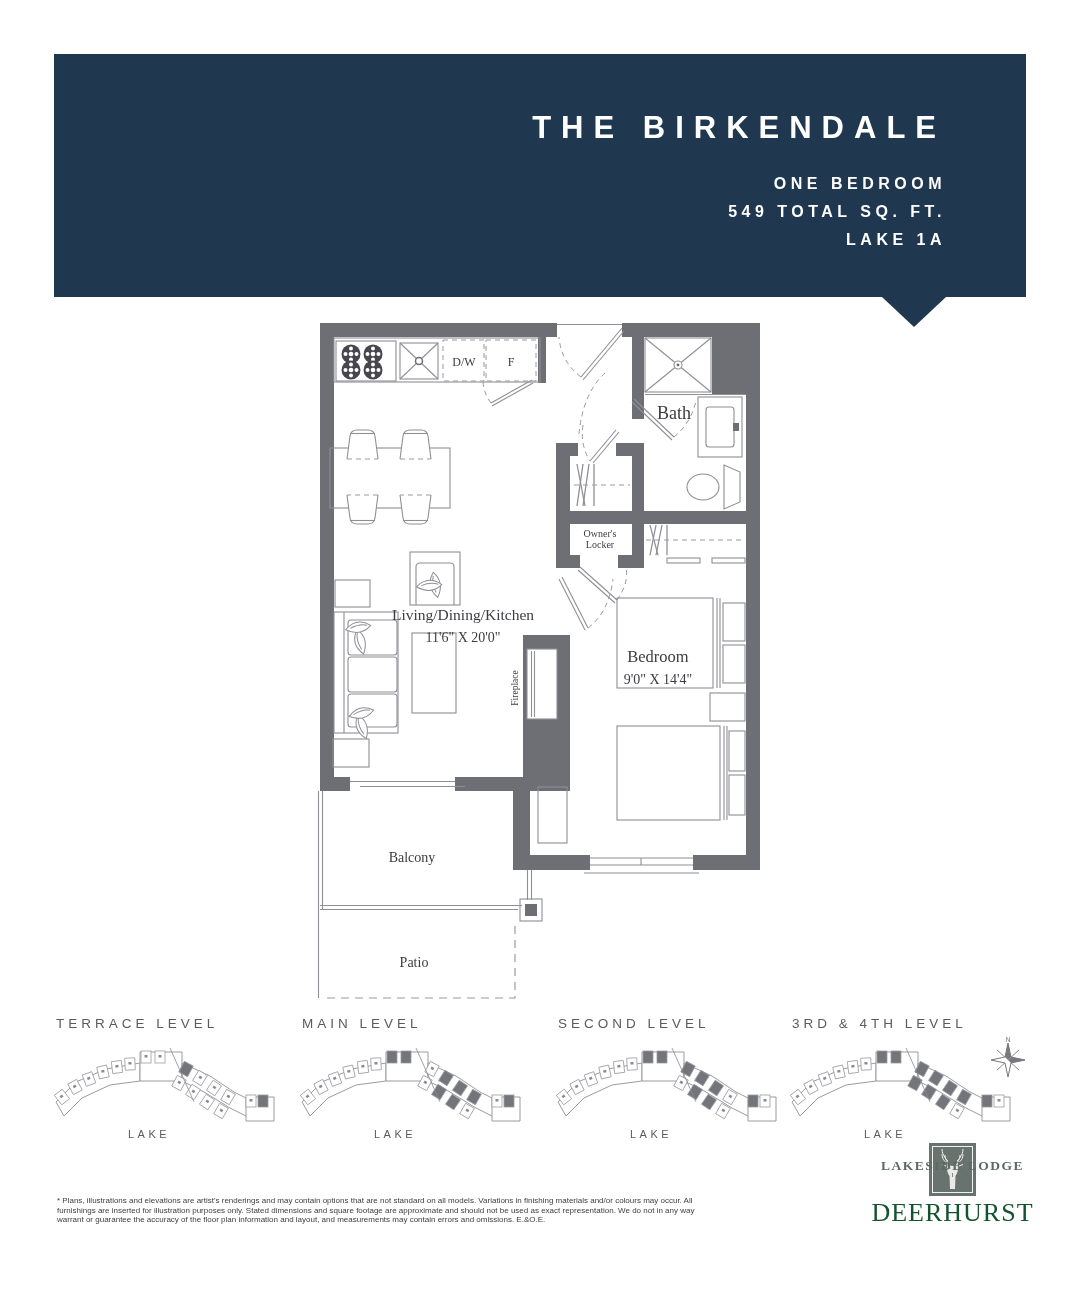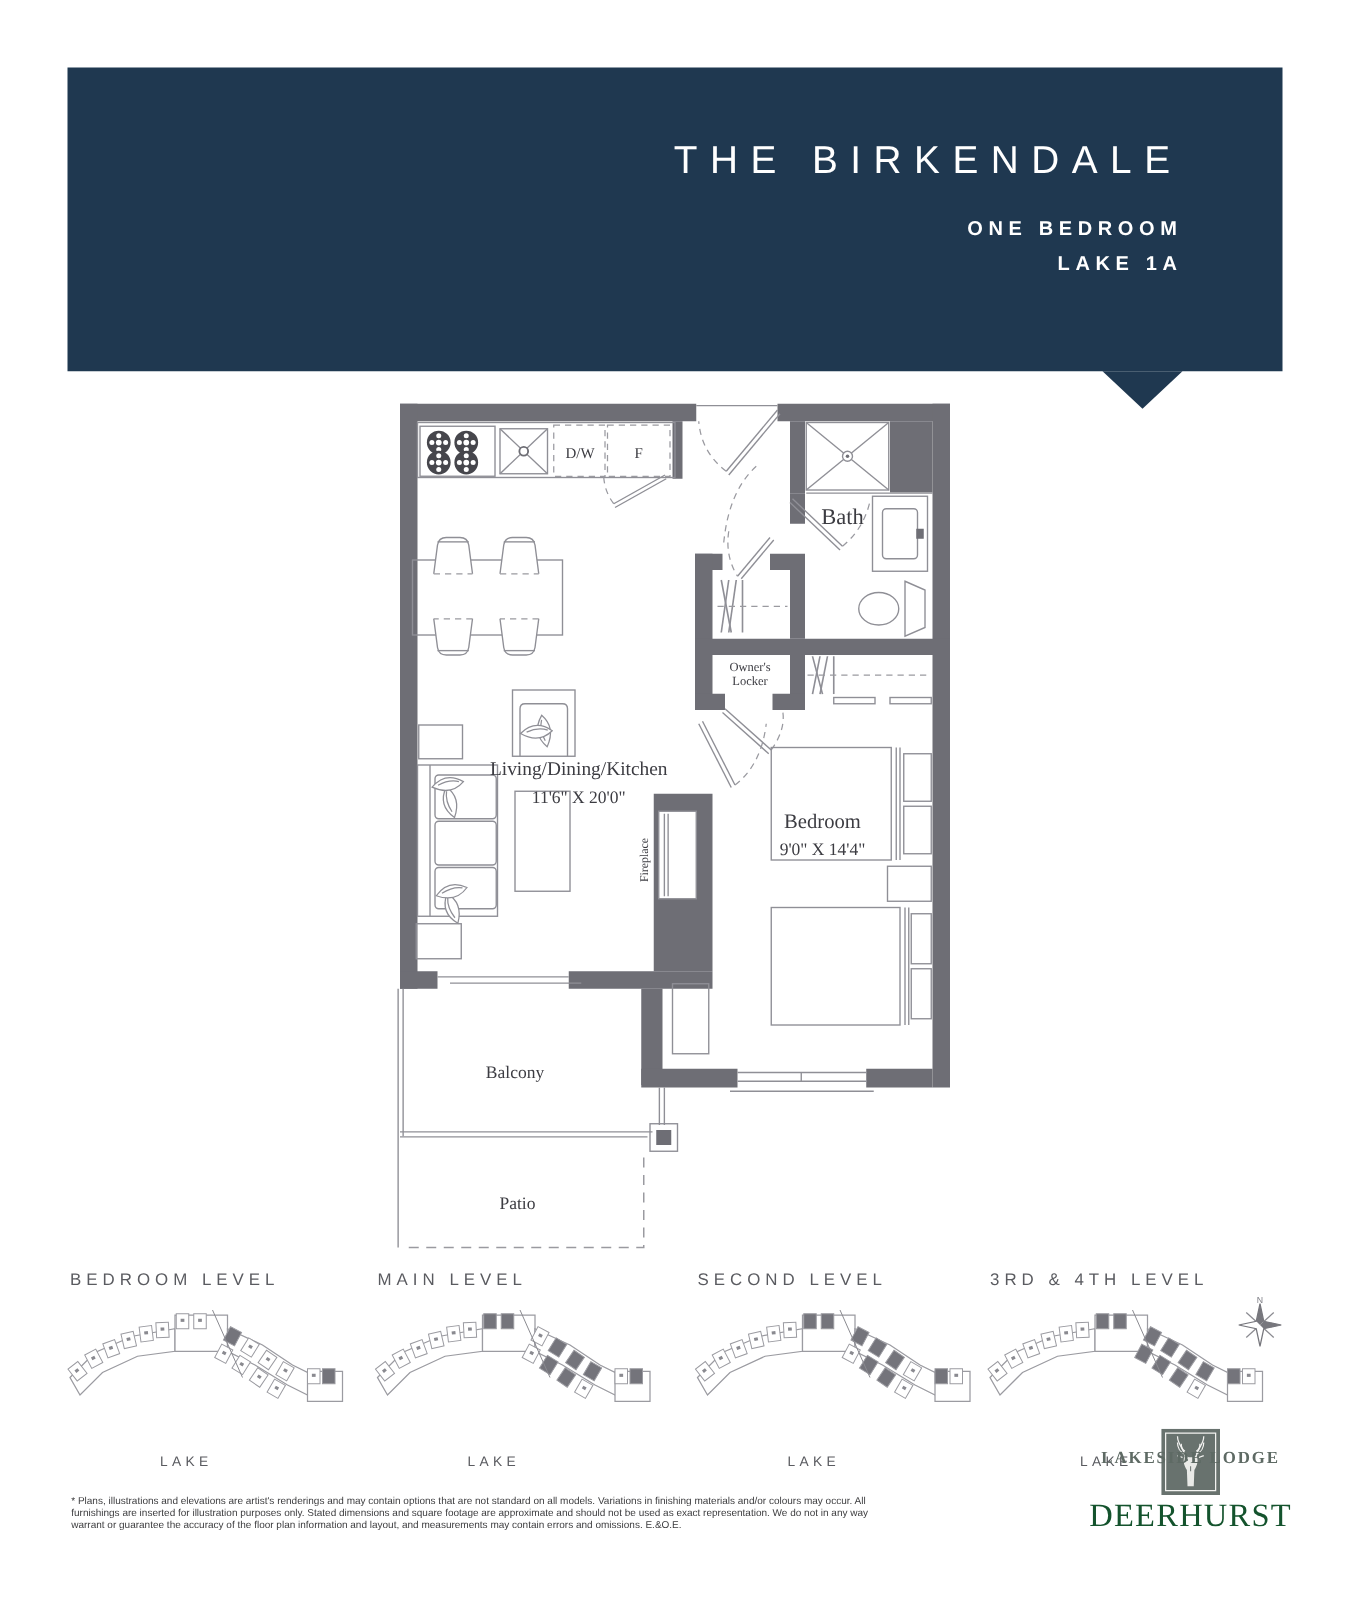--- a/index.html
+++ b/index.html
@@ -2,52 +2,53 @@
 <html><head>
 <meta charset="utf-8">
 <style>
   html,body{margin:0;padding:0;background:#fff;}
   body{width:1080px;height:1296px;position:relative;font-family:"Liberation Sans",sans-serif;overflow:hidden;}
   .abs{position:absolute;}
 
   
   .hdr{left:54px;top:54px;width:972px;height:243px;background:#1f3850;color:#fff;box-sizing:border-box;
        display:flex;flex-direction:column;align-items:flex-end;padding:56px 80px 0 0;}
-  .hdr-title{font-size:31px;letter-spacing:10px;font-weight:400;white-space:nowrap;}
+  .hdr-title{font-size:31px;letter-spacing:10px;font-weight:700;white-space:nowrap;}
   .hdr-sub{margin-top:24px;text-align:right;font-weight:700;font-size:16px;letter-spacing:4.5px;line-height:28px;}
   .hdr-tail{left:882px;top:297px;width:0;height:0;border-left:32px solid transparent;border-right:32px solid transparent;border-top:30px solid #1f3850;}
 
   
   .plan{left:300px;top:315px;}
   .plan text{font-family:"Liberation Serif",serif;fill:#3c3c42;}
   .fp-line{stroke:#8f8f96;stroke-width:1.1;fill:none;}
   .fp-dash{stroke:#9a9aa0;stroke-width:1;fill:none;stroke-dasharray:5 4;}
 
   
   .level{top:1016px;height:150px;}
   .level-title{font-size:13.5px;letter-spacing:4px;color:#5a5b60;margin-left:8px;white-space:nowrap;}
   .level svg{margin-top:9px;}
-  .lake{position:absolute;top:112px;left:56px;width:90px;text-align:center;font-size:11px;letter-spacing:3.5px;color:#5a5b60;margin-top:36px;}
+  .lake{position:absolute;top:112px;left:56px;width:90px;text-align:center;font-size:11px;letter-spacing:3.5px;color:#5a5b60;}
 
   
   .logo-name{left:870px;top:1198px;width:165px;text-align:center;font-family:"Liberation Serif",serif;
              font-size:26px;letter-spacing:1px;color:#14532d;}
   .logo-tag{left:870px;top:1158px;width:165px;text-align:center;font-family:"Liberation Serif",serif;
             font-weight:700;font-size:13.5px;letter-spacing:1.5px;color:#5e6a64;}
 
   
   .disc{left:57px;top:1196px;width:680px;font-size:8px;line-height:9.5px;color:#3d3d3f;white-space:pre-line;}
 </style>
 </head>
 <body>
 
 <div class="abs hdr">
   <div class="hdr-title">THE BIRKENDALE</div>
   <div class="hdr-sub">
     <div>ONE BEDROOM</div>
+    <div>549 TOTAL SQ. FT.</div>
     <div>LAKE 1A</div>
   </div>
 </div>
 <div class="abs hdr-tail"></div>
 
 <svg class="abs plan" width="480" height="695" viewBox="0 0 480 695">
   <defs>
     <g id="burner">
       <circle r="9.5" fill="#46464c"></circle>
       <circle r="2.3" fill="#fff"></circle>
@@ -249,21 +250,21 @@
     <rect x="225" y="589" width="12" height="12" fill="#6e6e75"></rect>
     <text x="112" y="547" font-size="14" text-anchor="middle">Balcony</text>
   </g>
   <g>
     <path d="M215,611 L215,683 L22,683" fill="none" stroke="#9a9aa0" stroke-width="1.2" stroke-dasharray="8 6"></path>
     <text x="114" y="652" font-size="14" text-anchor="middle">Patio</text>
   </g>
 </svg>
 
 <div class="abs level" style="left:48px;width:235px;">
-  <div class="level-title">BEDROOM LEVEL</div>
+  <div class="level-title">TERRACE LEVEL</div>
   <svg class="bldg" width="232" height="86" viewBox="0 0 232 86">
       <path d="M8,62 L28,42 L58,29 L92,23 L92,41 L62,45 L34,58 L16,76 Z" fill="#fff" stroke="#9b9ba1" stroke-width="1"></path>
       <path d="M92,12 L134,12 L134,41 L92,41 Z" fill="#fff" stroke="#9b9ba1" stroke-width="1"></path>
       <path d="M134,23 L162,36 L186,52 L200,59 L200,77 L182,68 L156,52 L134,41 Z" fill="#fff" stroke="#9b9ba1" stroke-width="1"></path>
       <path d="M198,57 L226,57 L226,81 L198,81 Z" fill="#fff" stroke="#9b9ba1" stroke-width="1"></path>
       <rect x="-5" y="-6" width="10" height="12" transform="translate(14,57) rotate(-38)" fill="#fff" stroke="#9b9ba1" stroke-width="0.8"></rect>
       <rect x="-1.5" y="-2" width="3" height="2.5" transform="translate(14,57) rotate(-38)" fill="#8a8a90"></rect>
       <rect x="-5" y="-6" width="10" height="12" transform="translate(27,47) rotate(-28)" fill="#fff" stroke="#9b9ba1" stroke-width="0.8"></rect>
       <rect x="-1.5" y="-2" width="3" height="2.5" transform="translate(27,47) rotate(-28)" fill="#8a8a90"></rect>
       <rect x="-5" y="-6" width="10" height="12" transform="translate(41,39) rotate(-20)" fill="#fff" stroke="#9b9ba1" stroke-width="0.8"></rect>

